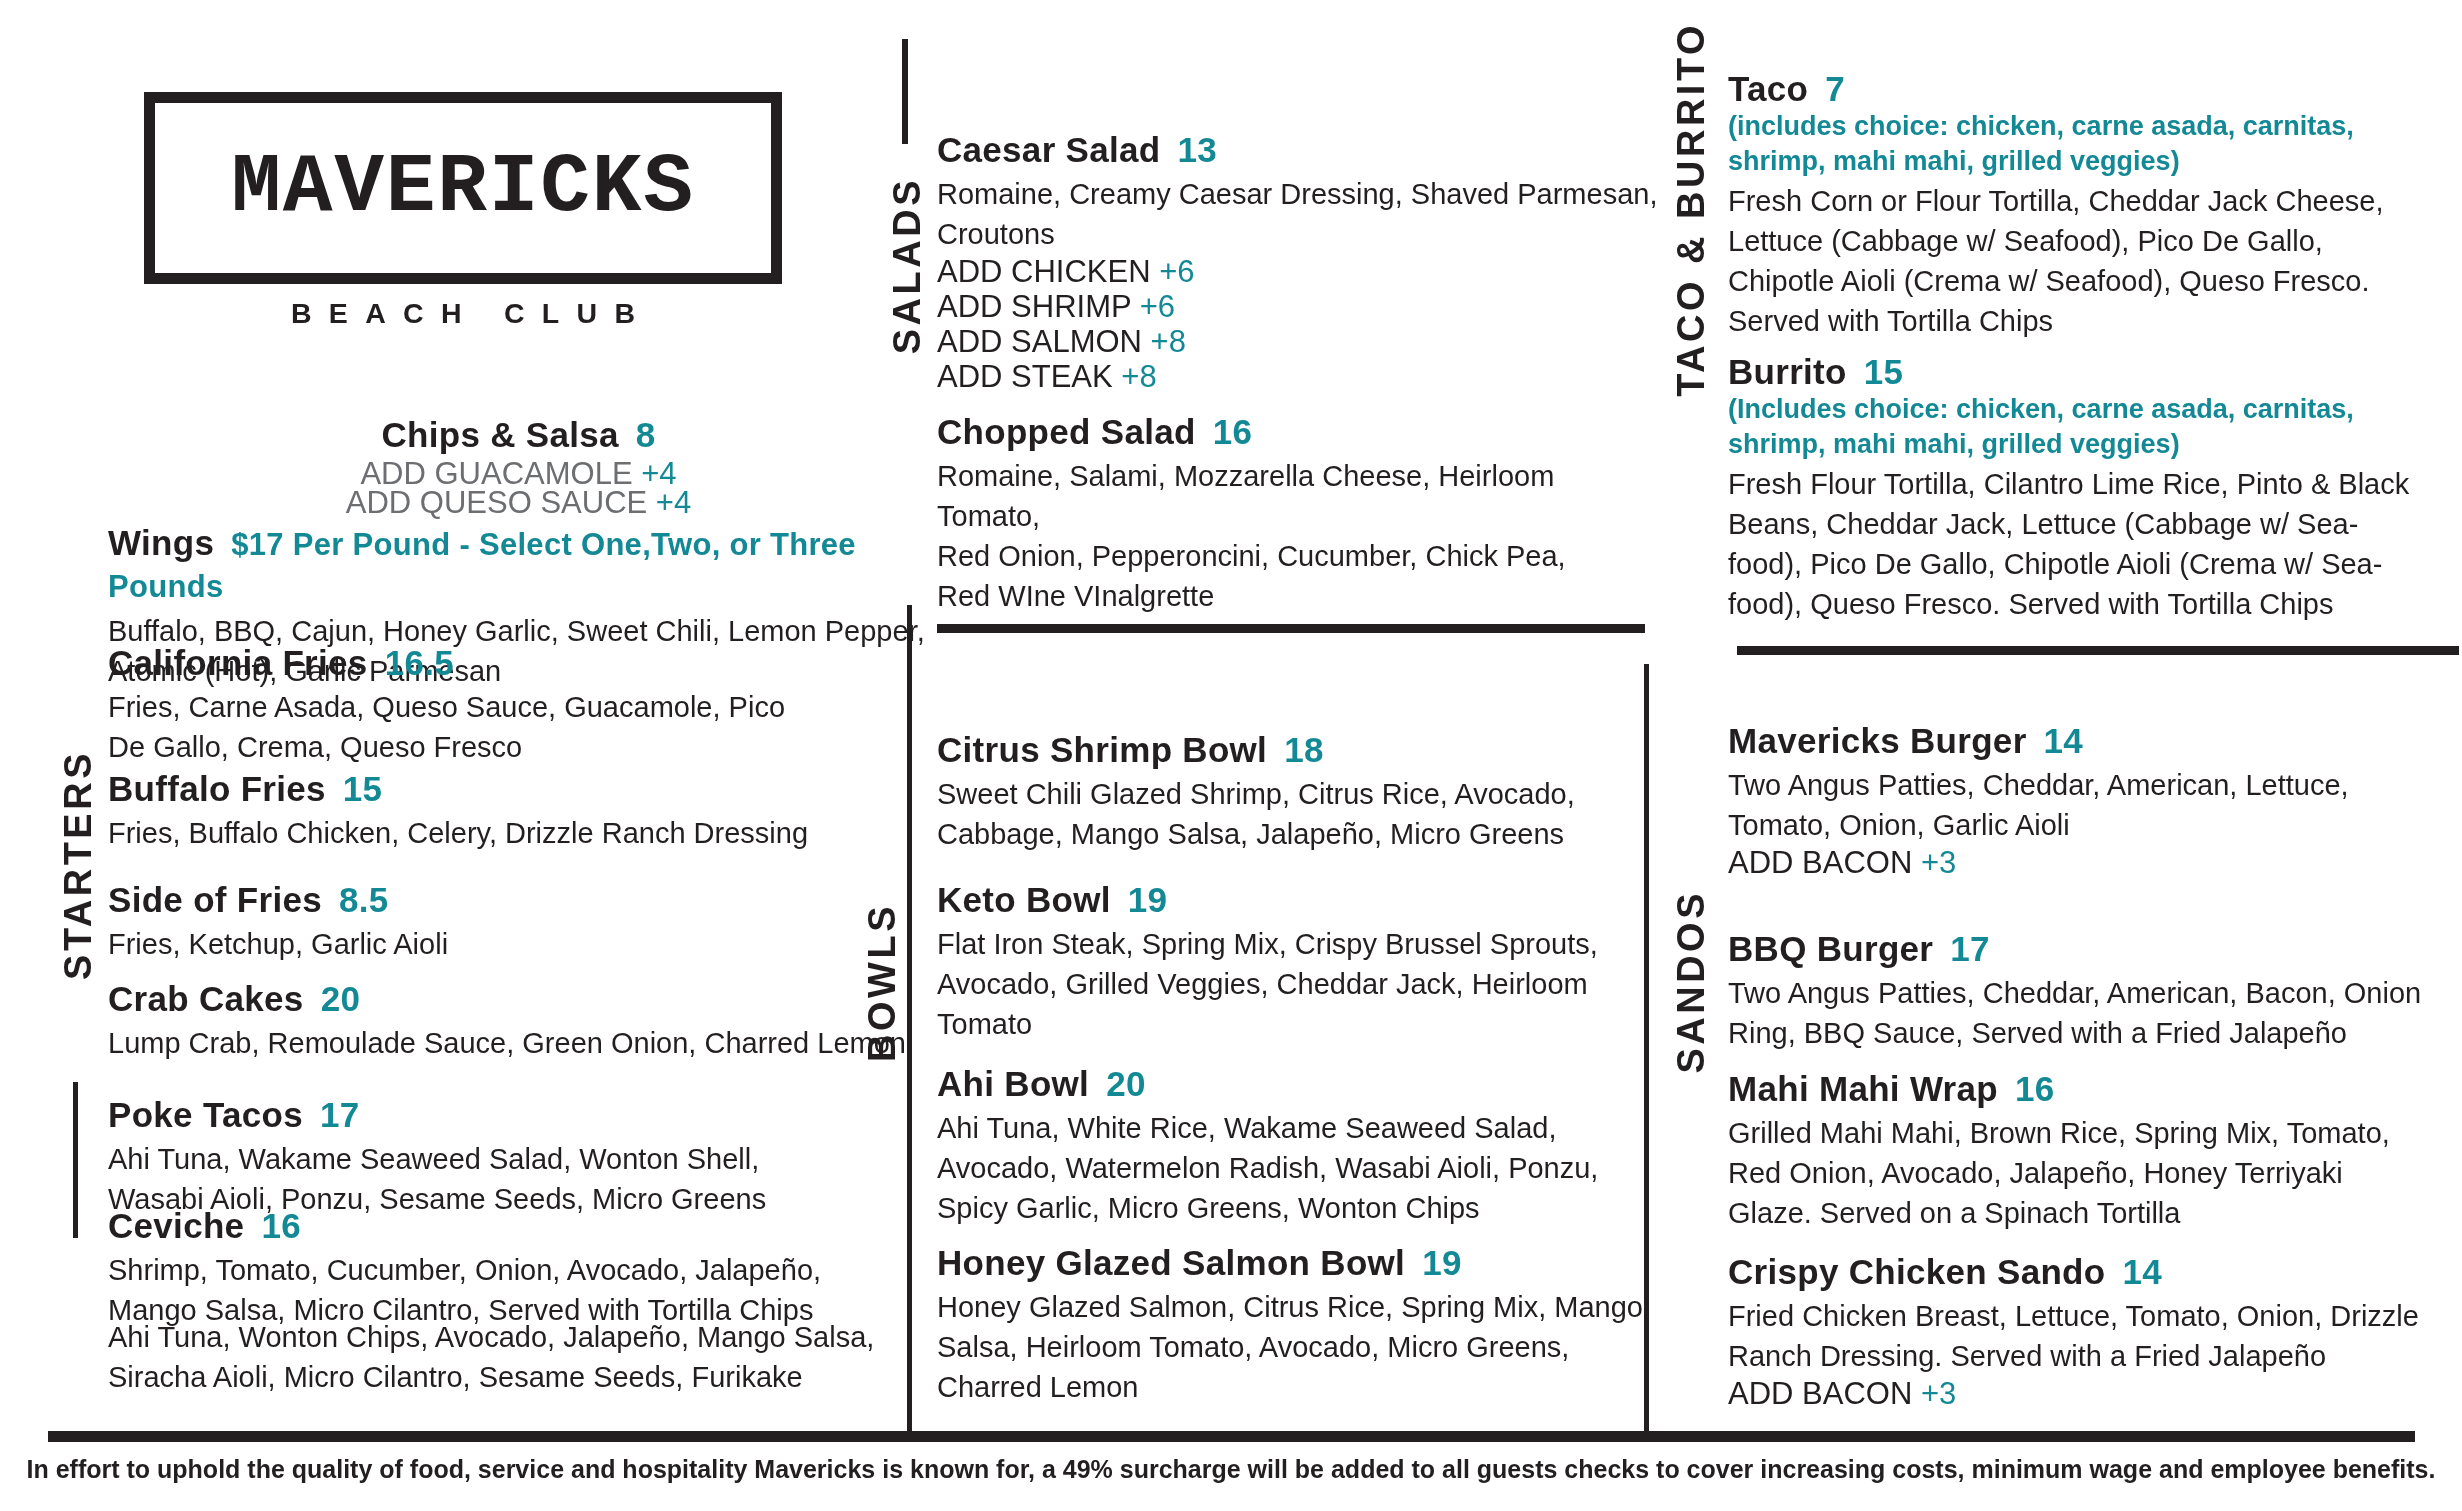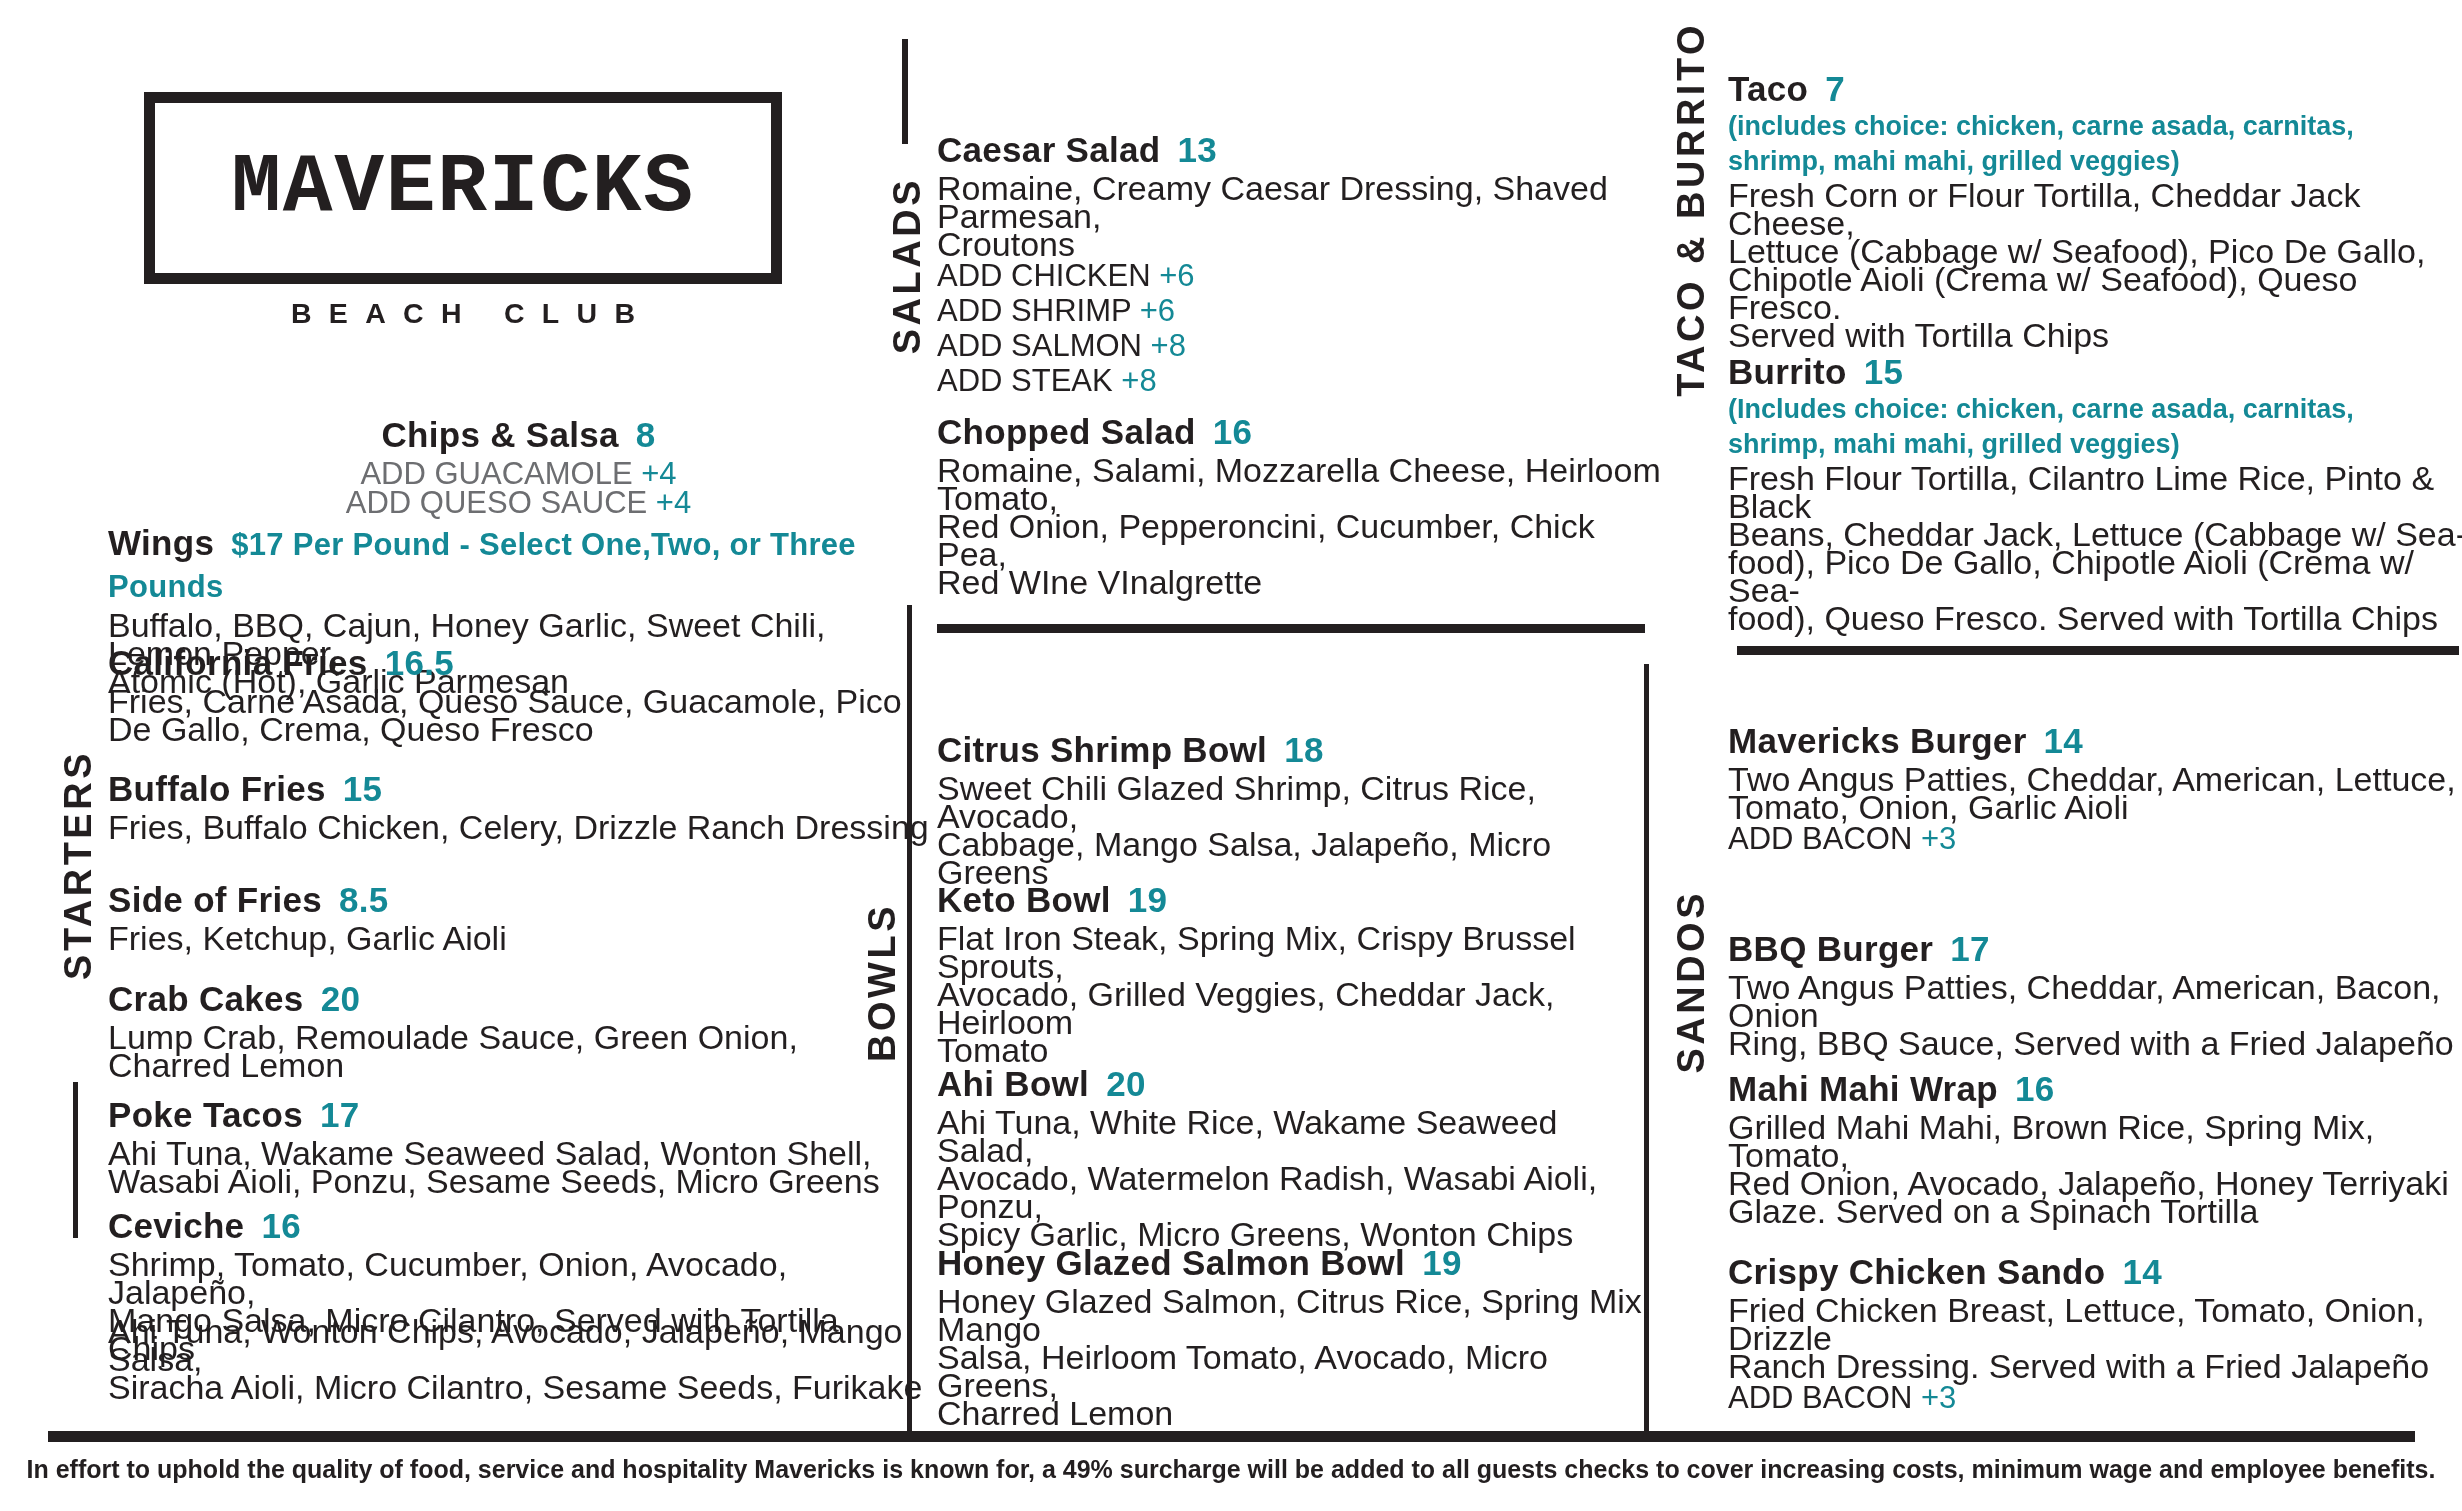--- a/index.html
+++ b/index.html
@@ -32,21 +32,21 @@
   }
   
   .rule-v{position:absolute;width:5.2px;background:#231f20;}
   .rule-h{position:absolute;height:8.6px;background:#231f20;}
   
   .item{position:absolute;}
   .title{font-size:35px;line-height:40px;font-weight:700;letter-spacing:0.3px;}
   .title .price{color:#148996;margin-left:7px;}
   .price-note{color:#148996;font-size:31px;}
   .note{color:#148996;font-weight:700;font-size:27px;line-height:35px;white-space:pre-line;}
-  .desc{font-size:34px;line-height:28px;white-space:pre-line;margin-top:4.3px;}
+  .desc{font-size:29px;line-height:40px;white-space:pre-line;margin-top:4.3px;}
   .addon{font-size:31px;line-height:35px;}
   .addon .plus{color:#148996;}
   .addon.muted{color:#6d6e71;line-height:29px;}
   .addons-tight{margin-top:3.5px;}
   
   .footer-rule{position:absolute;left:48px;top:1431px;width:2367px;height:11.2px;background:#231f20;}
   .footer-text{
     position:absolute;left:0;top:1455px;width:2462px;text-align:center;
     font-size:25px;font-weight:700;letter-spacing:0px;
   }

